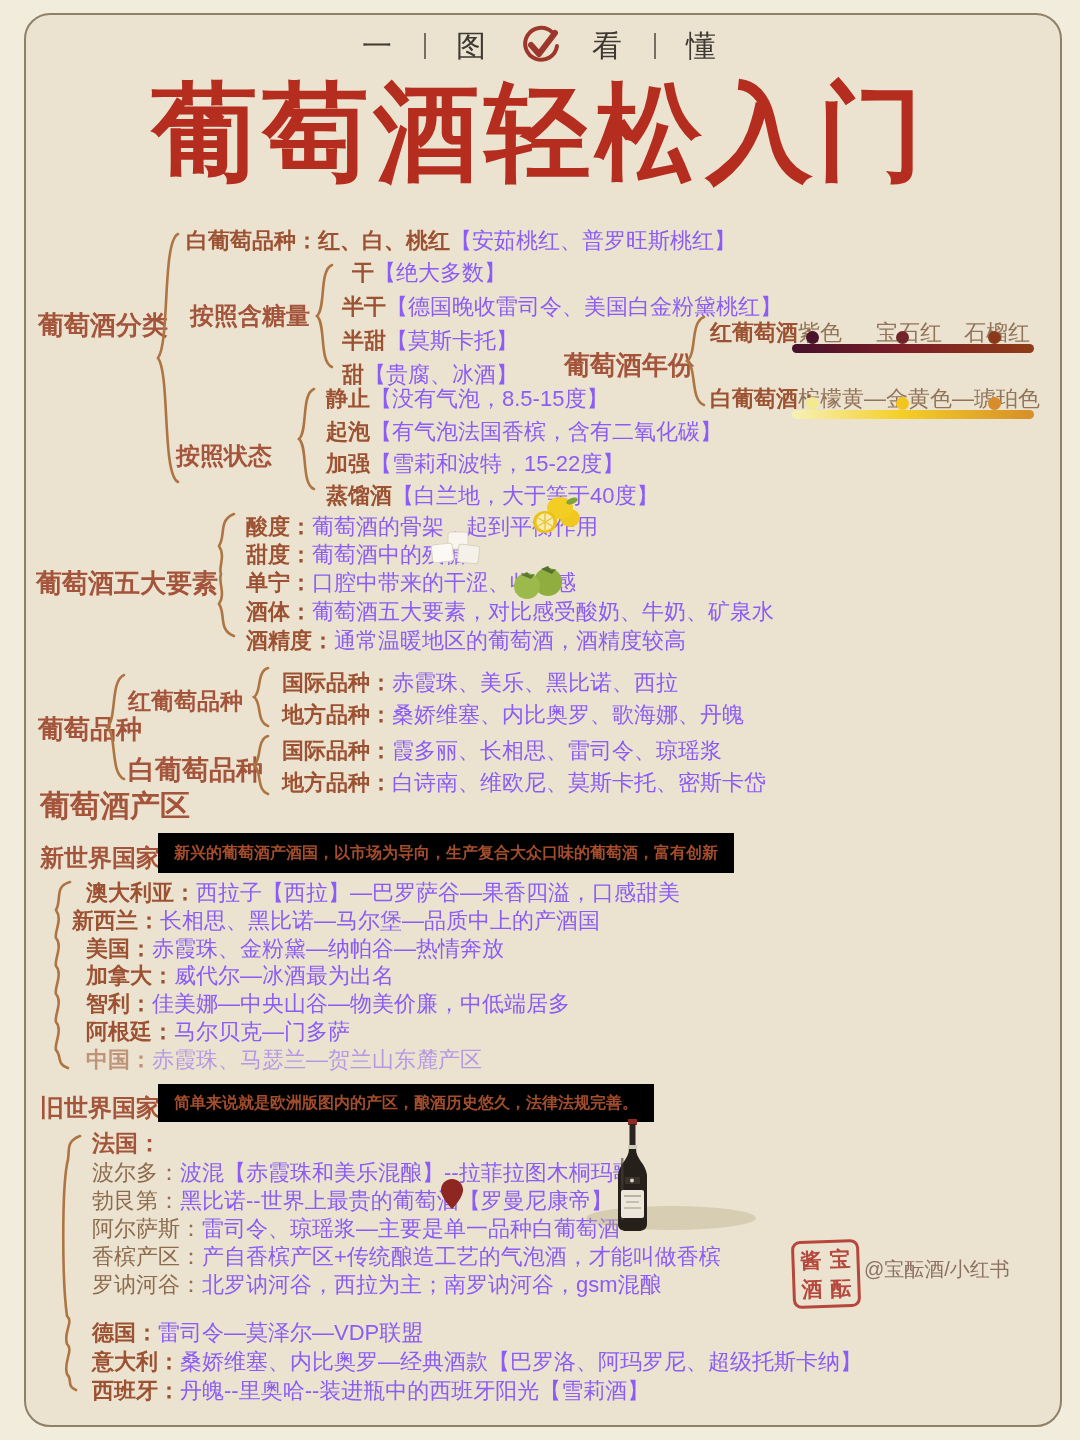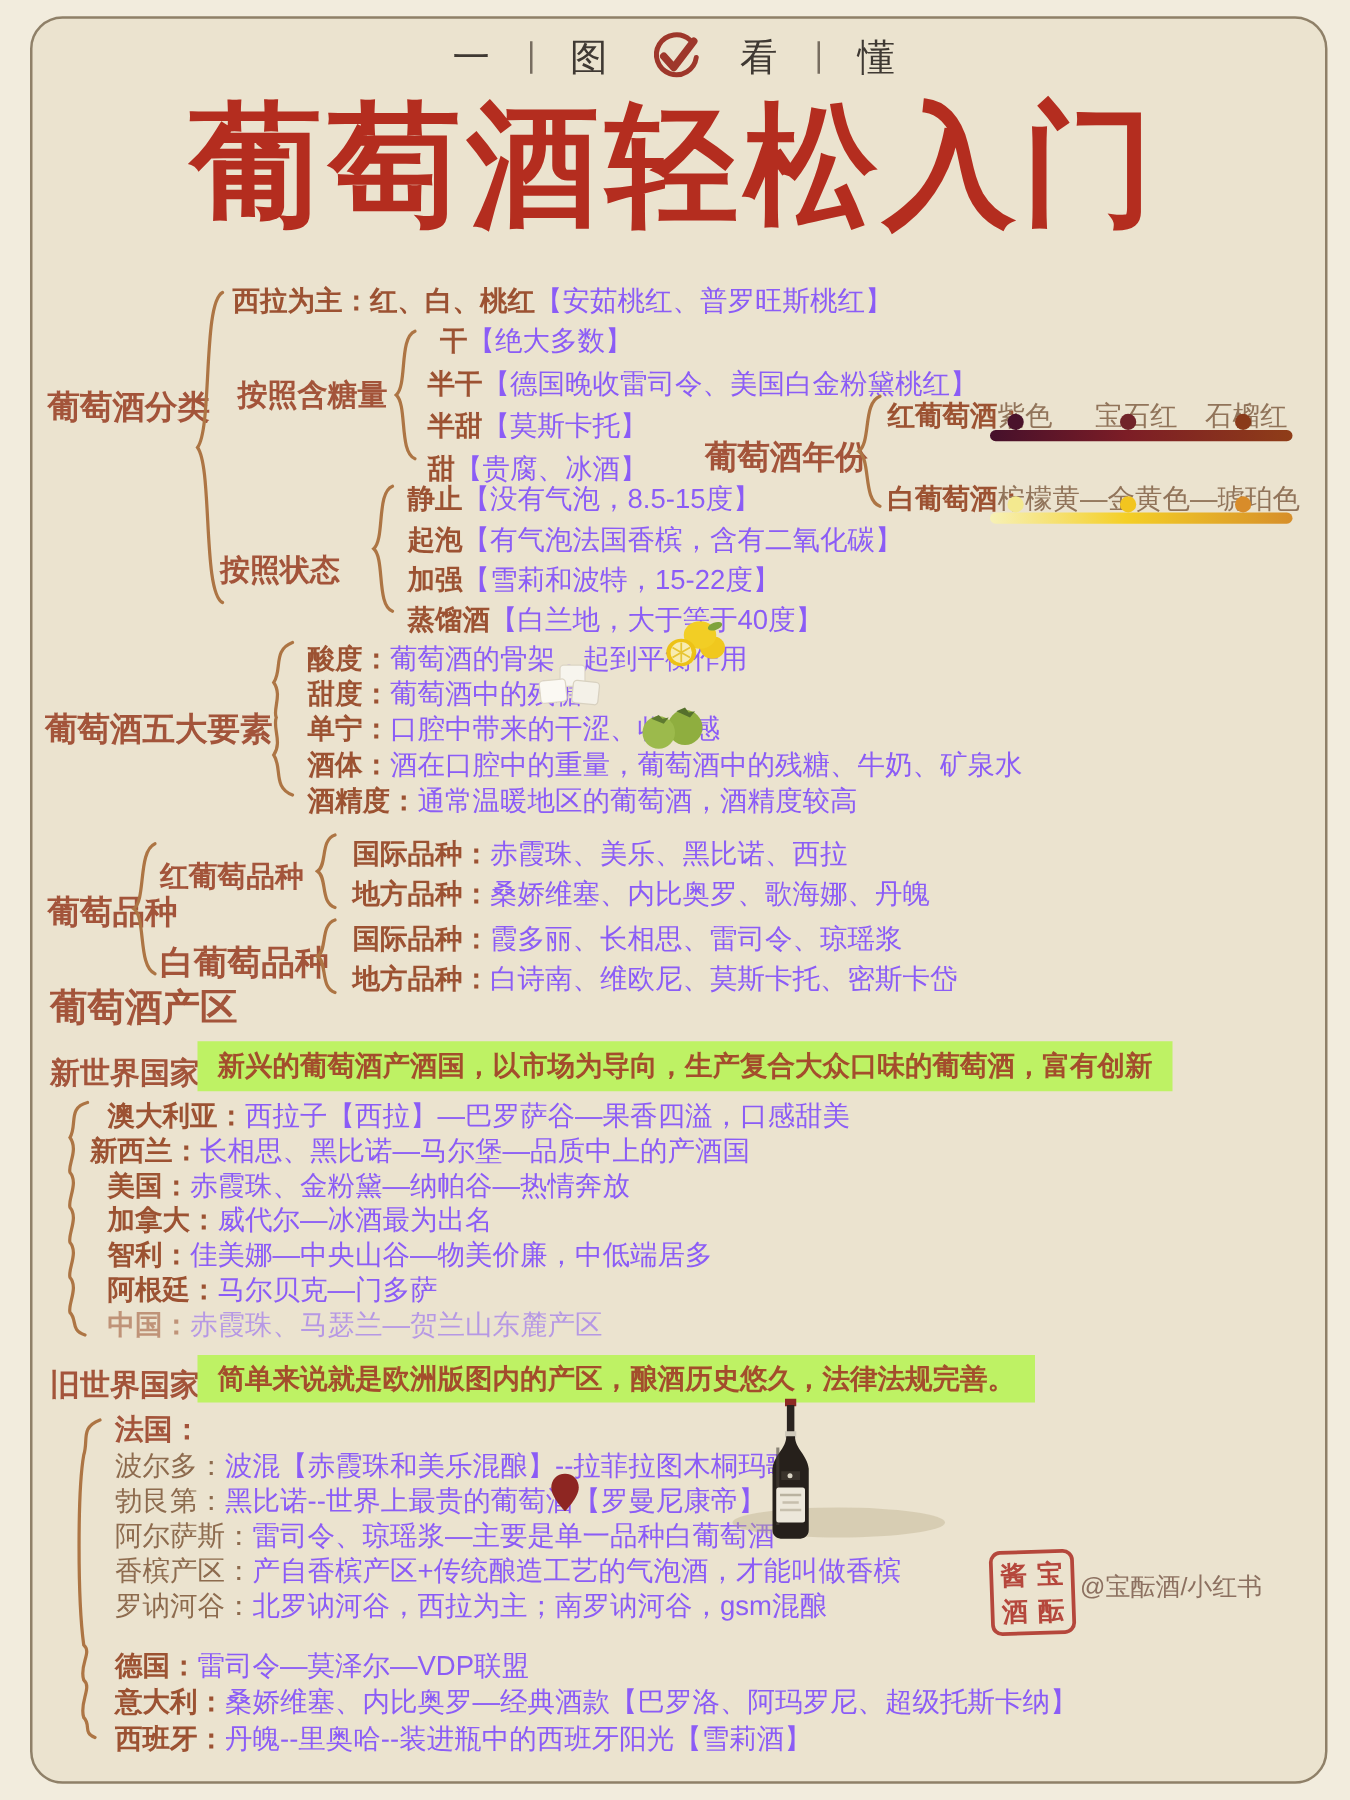--- a/index.html
+++ b/index.html
@@ -21,22 +21,22 @@
   .b{font-weight:bold;color:#9c5232}
   .n{color:#8b5cf6}
   .fn{color:#8d6b4e}
   .sec{position:absolute;white-space:nowrap;font-weight:bold;color:#a3543a;font-size:26px}
   .brace{position:absolute}
   .brace path{fill:none;stroke:#ad7544;stroke-width:2.6;stroke-linecap:round}
   .bar{position:absolute;height:9px;border-radius:5px}
   .bar-red{background:linear-gradient(90deg,#45102b,#7c1d26 45%,#8f3d18)}
   .bar-yellow{background:linear-gradient(90deg,#f7f1b6,#f4cf27 45%,#d68e2a)}
   .dot{position:absolute;width:13px;height:13px;border-radius:50%}
-  .hl{position:absolute;background:#bef264;color:#a34d2c;font-weight:bold;
-    font-size:22px;line-height:40px;padding:0 16px;white-space:nowrap}
+  .hl{position:absolute;background:#000000;color:#a34d2c;font-weight:bold;
+    font-size:16px;line-height:40px;padding:0 16px;white-space:nowrap}
   .fade{opacity:.55;filter:blur(.4px)}
   .img{position:absolute}
   .shadow{position:absolute;left:586px;top:1206px;width:170px;height:24px;
     border-radius:50%;background:rgba(185,170,135,.38)}
   .seal{position:absolute;left:792px;top:1240px;width:58px;height:58px;
     border:3px solid #b5473c;border-radius:9px;display:grid;
     grid-template-columns:1fr 1fr;place-items:center;color:#b5473c;
     font-weight:bold;font-size:21px;transform:rotate(-2deg);padding:2px}
   .credit{position:absolute;left:864px;top:1256px;font-size:20px;color:#8c7060;white-space:nowrap}
 </style>
@@ -57,21 +57,21 @@
   <span class="vsep"></span>
   <span>懂</span>
 </div>
 <div class="title">葡萄酒轻松入门</div>
 
 <div class="sec" style="left:38px;top:308px">葡萄酒分类</div>
 <svg class="brace" style="left:154px;top:230px" width="26" height="256" viewBox="0 0 26 256" preserveAspectRatio="none">
   <path d="M24,4 C8,12 16,112 4,128 C16,144 8,244 24,252" vector-effect="non-scaling-stroke"></path>
   </svg>
 <div class="t" style="left:186px;top:226px">
-  <span class="b">西拉为主：</span><span class="b">红、白、桃红</span><span class="n">【安茹桃红、普罗旺斯桃红】</span>
+  <span class="b">白葡萄品种：</span><span class="b">红、白、桃红</span><span class="n">【安茹桃红、普罗旺斯桃红】</span>
 </div>
 <div class="sec" style="left:190px;top:300px;font-size:24px">按照含糖量</div>
 <svg class="brace" style="left:314px;top:262px" width="20" height="108" viewBox="0 0 20 108" preserveAspectRatio="none">
   <path d="M18,3 C5,8 12,46 3,54 C12,62 5,100 18,105" vector-effect="non-scaling-stroke"></path>
   </svg>
 <div class="t" style="left:352px;top:258px"><span class="b">干</span><span class="n">【绝大多数】</span></div>
 <div class="t" style="left:342px;top:292px"><span class="b">半干</span><span class="n">【德国晚收雷司令、美国白金粉黛桃红】</span></div>
 <div class="t" style="left:342px;top:326px"><span class="b">半甜</span><span class="n">【莫斯卡托】</span></div>
 <div class="t" style="left:342px;top:360px"><span class="b">甜</span><span class="n">【贵腐、冰酒】</span></div>
 <div class="sec" style="left:176px;top:440px;font-size:24px">按照状态</div>
@@ -102,21 +102,21 @@
 <div class="dot" style="left:896px;top:397px;background:#f2c51f"></div>
 <div class="dot" style="left:988px;top:397px;background:#d88c2a"></div>
 
 <div class="sec" style="left:36px;top:566px">葡萄酒五大要素</div>
 <svg class="brace" style="left:212px;top:510px" width="24" height="130" viewBox="0 0 24 130" preserveAspectRatio="none">
   <path d="M22,4 C6,10 14,26 7,36 C14,46 6,58 9,64 C6,72 14,84 7,94 C14,104 6,120 22,126" vector-effect="non-scaling-stroke"></path>
   </svg>
 <div class="t" style="left:246px;top:512px"><span class="b">酸度：</span><span class="n">葡萄酒的骨架，起到平衡作用</span></div>
 <div class="t" style="left:246px;top:540px"><span class="b">甜度：</span><span class="n">葡萄酒中的残糖</span></div>
 <div class="t" style="left:246px;top:568px"><span class="b">单宁：</span><span class="n">口腔中带来的干涩、收敛感</span></div>
-<div class="t" style="left:246px;top:597px"><span class="b">酒体：</span><span class="n">酒在口腔中的重量，葡萄酒中的残糖、牛奶、矿泉水</span></div>
+<div class="t" style="left:246px;top:597px"><span class="b">酒体：</span><span class="n">葡萄酒五大要素，对比感受酸奶、牛奶、矿泉水</span></div>
 <div class="t" style="left:246px;top:626px"><span class="b">酒精度：</span><span class="n">通常温暖地区的葡萄酒，酒精度较高</span></div>
 
 <svg class="img" style="left:530px;top:496px" width="50" height="44" viewBox="0 0 50 44">
   <ellipse cx="40" cy="22" rx="10" ry="9" fill="#f0c81e"></ellipse>
   <ellipse cx="30" cy="12" rx="13" ry="11" fill="#f2ce25"></ellipse>
   <ellipse cx="42" cy="5" rx="6" ry="3" fill="#7da33c" transform="rotate(-20 42 5)"></ellipse>
   <ellipse cx="15" cy="26" rx="12" ry="11" fill="#edc216"></ellipse>
   <circle cx="15" cy="26" r="8.5" fill="#f8ecb0"></circle>
   <path d="M15,18 L15,34 M8,22 L22,30 M8,30 L22,22" stroke="#e7c534" stroke-width="1.4"></path>
 </svg>

